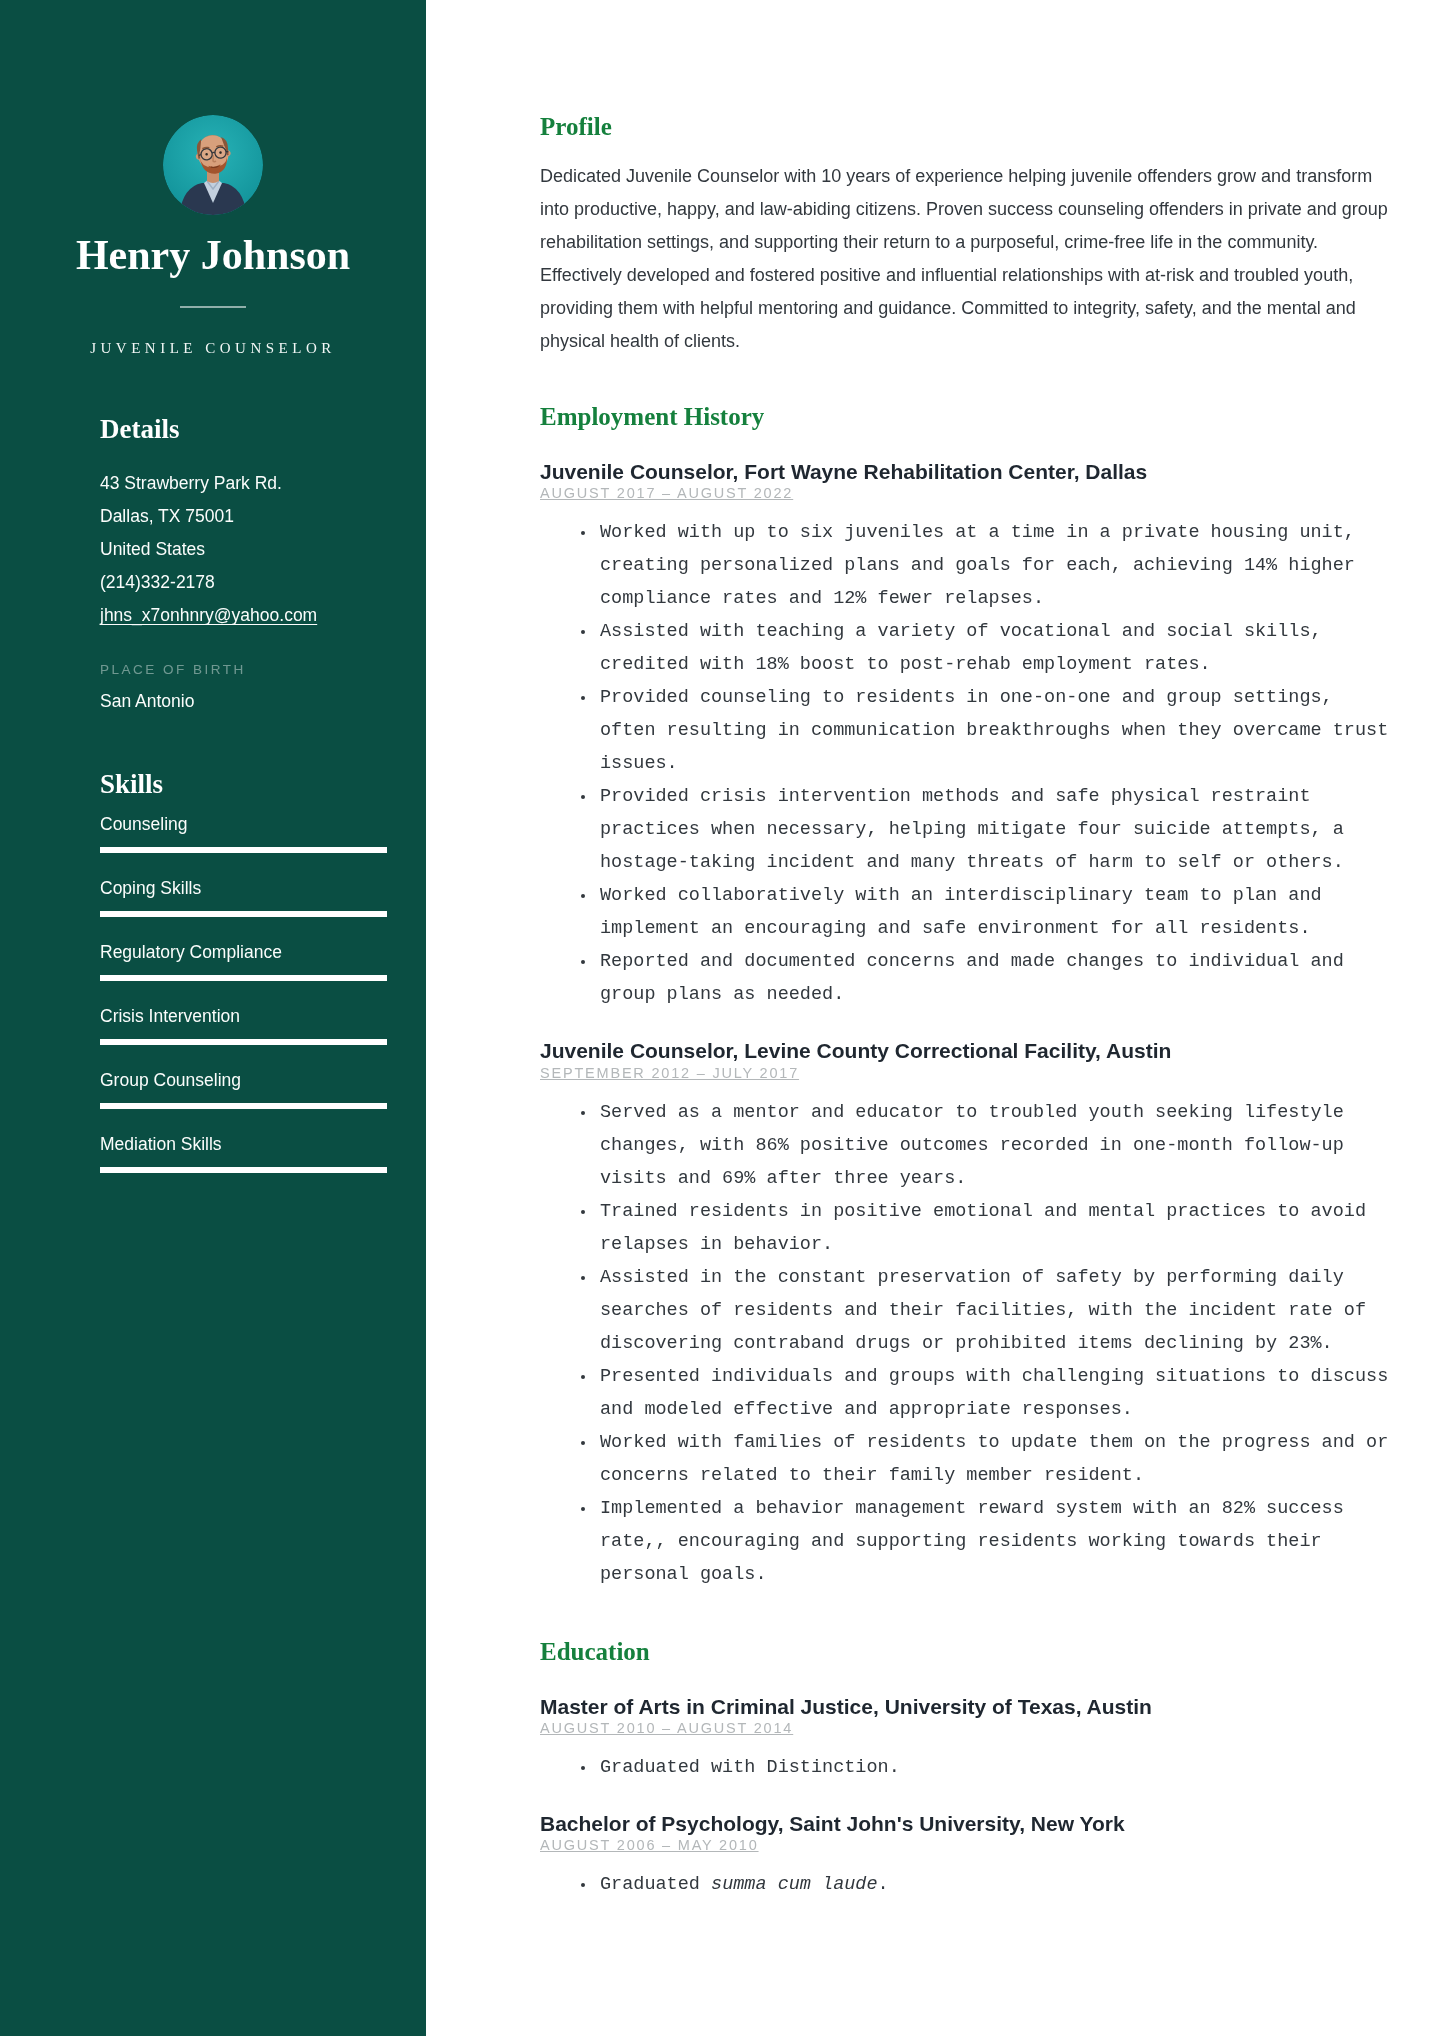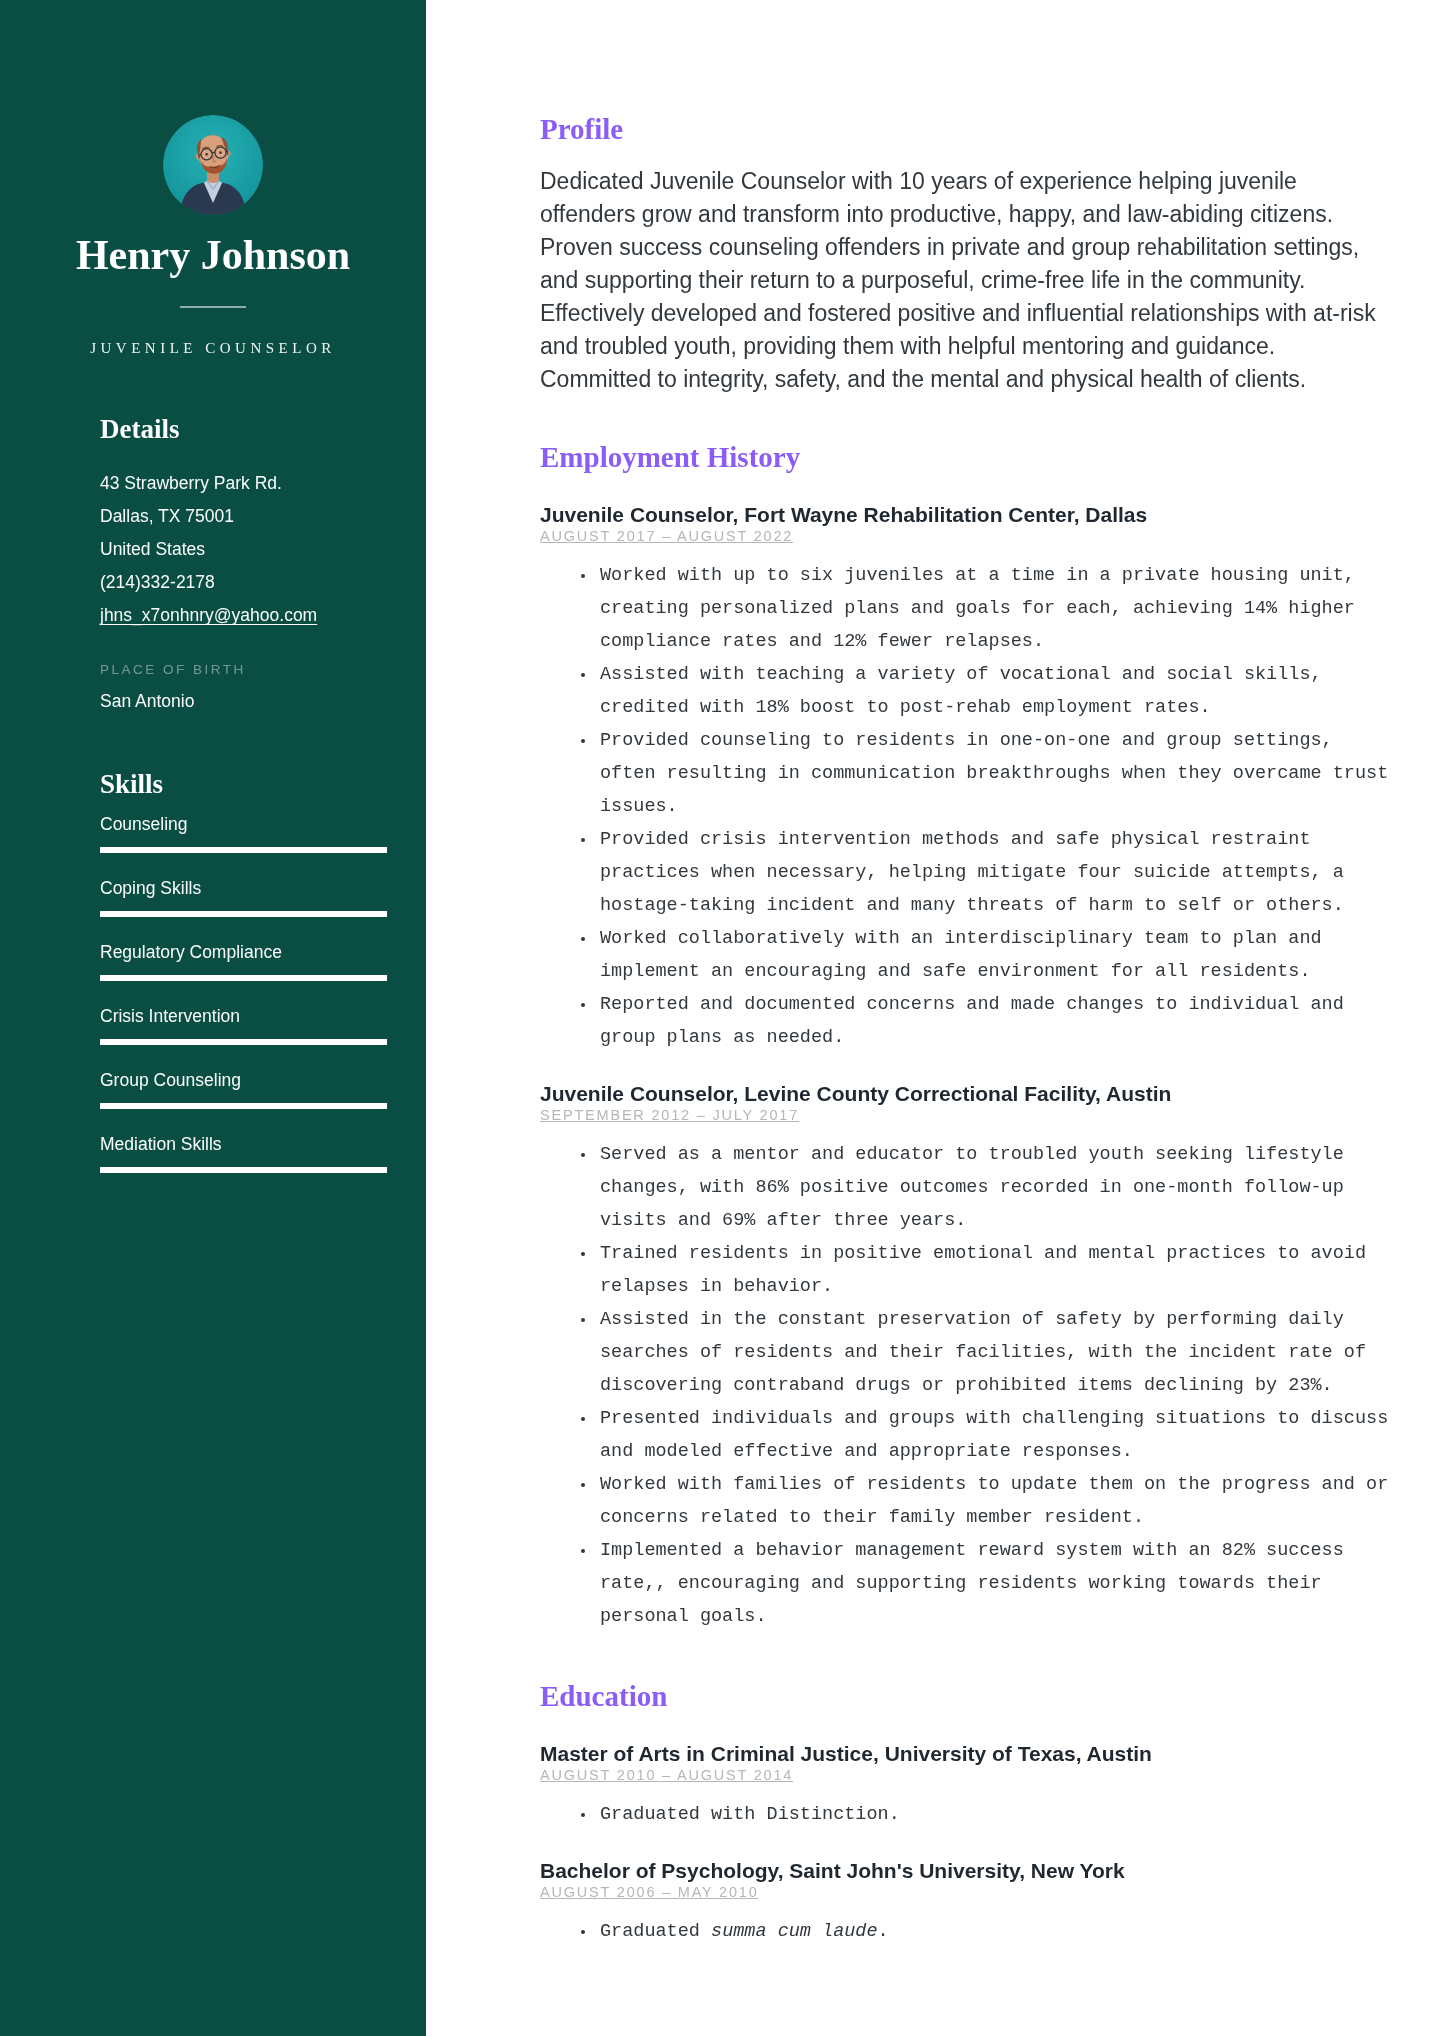--- a/index.html
+++ b/index.html
@@ -50,23 +50,23 @@
   .skill-label { font-size:17.5px; color:#fbfdfc; }
   .skill-track { margin-top:12px; height:6px; background:rgba(255,255,255,.15); position:relative; }
   .skill-fill { position:absolute; left:0; top:0; height:6px; background:#ffffff; }
   
   .main {
     position:absolute; left:540px; top:0; width:852px; padding-top:112px;
     color:#32383e;
   }
   .main-h1 {
     font-family:"Liberation Serif","DejaVu Serif",serif;
-    font-weight:bold; font-size:29px; color:#8b5cf6; line-height:1.2;
-  }
-  .profile-text { margin-top:18px; font-size:23px; line-height:33px; color:#32383e; }
+    font-weight:bold; font-size:25px; color:#15803d; line-height:1.2;
+  }
+  .profile-text { margin-top:18px; font-size:18px; line-height:33px; color:#32383e; }
   .section-employment { margin-top:44px; }
   .entry { margin-top:27px; }
   .entry-title { font-size:21px; font-weight:bold; color:#1f2730; line-height:1.25; }
   .entry-dates { font-size:14.5px; letter-spacing:1.8px; color:#b3b7b9;text-decoration:underline; }
   ul.bullets { margin:15px 0 4px 0; padding-left:56px; list-style:disc;font-family:Liberation Mono, monospace; }
   ul.bullets li { font-size:18.5px; line-height:33px; color:#32383e; padding-left:4px; }
   ul.bullets li::marker { color:#32383e; font-size:15px; }
   .section-education { margin-top:46px; }
   .it { font-style:italic; }
 </style>

